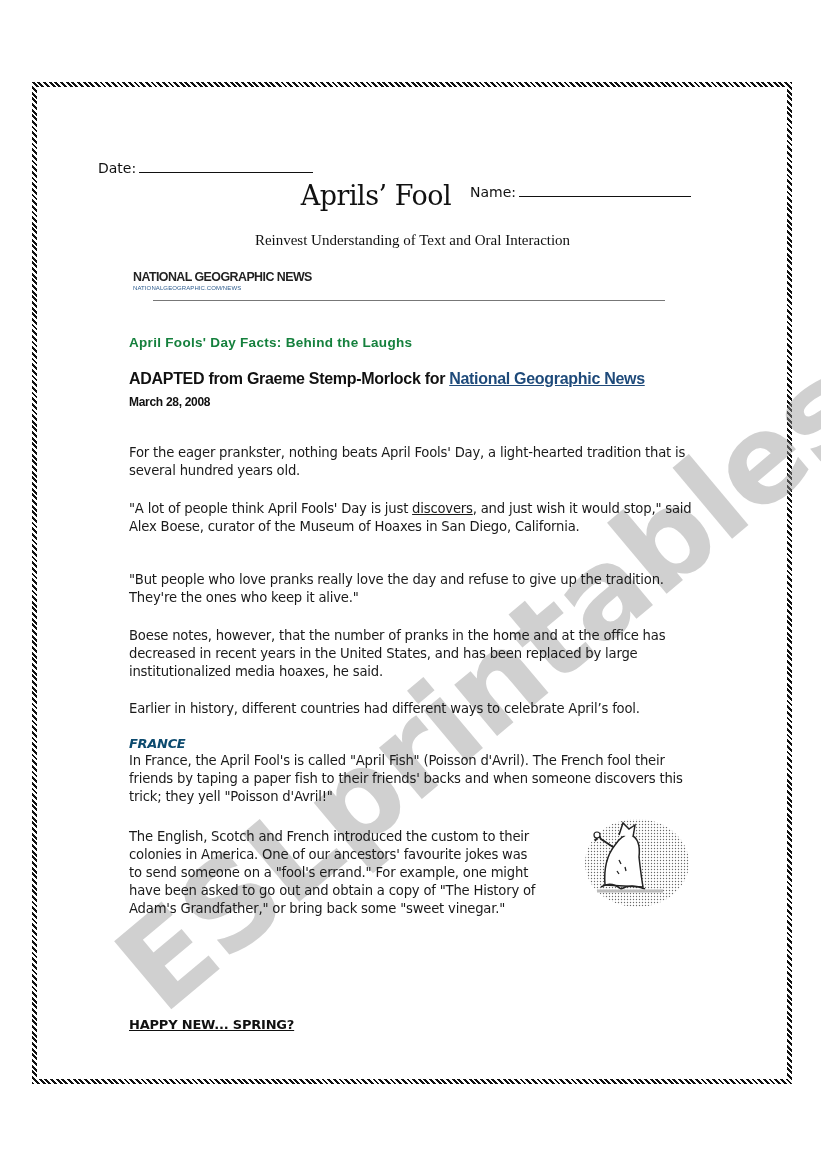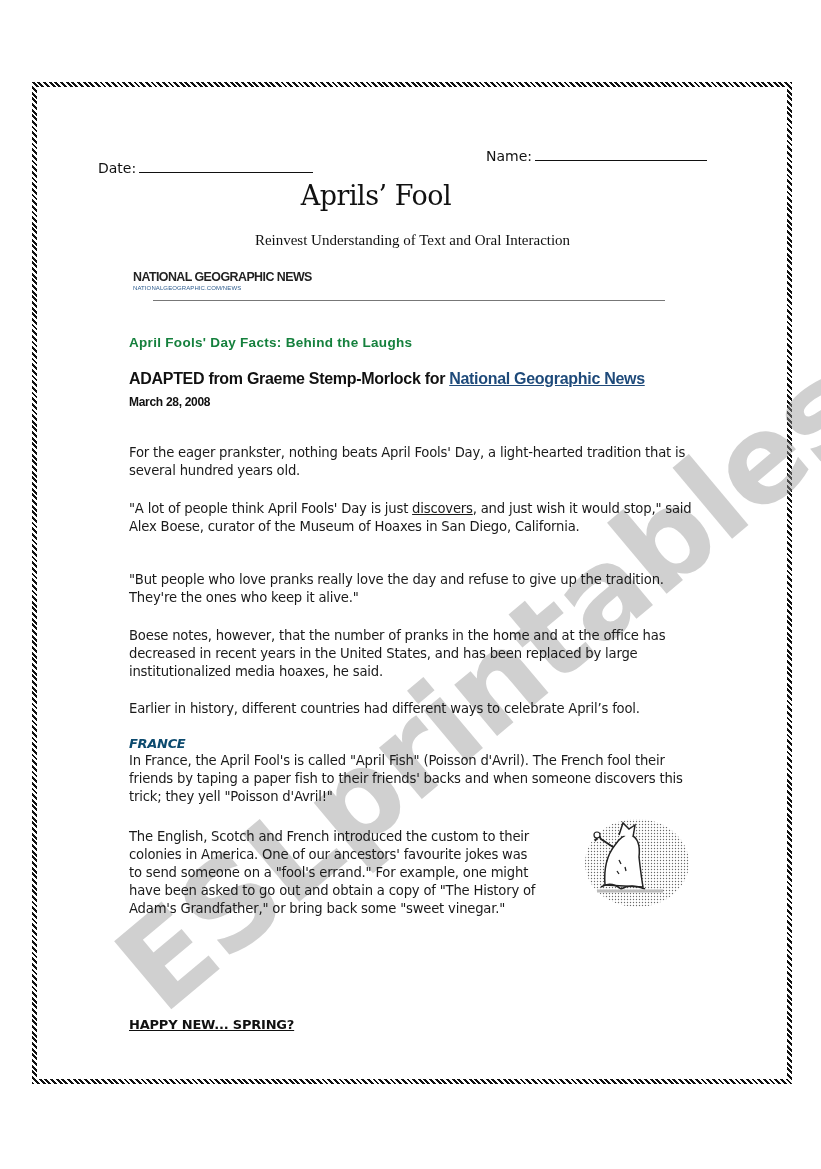--- a/index.html
+++ b/index.html
@@ -38,21 +38,21 @@
 </head>
 <body>
 
 <div class="frame"></div>
 
 <div class="abs watermark">ESLprintables.com</div>
 
 <div class="abs dn-row" style="left:98px;margin-top:12px;">
   <span>Date:</span><span class="line" style="width:174px;"></span>
 </div>
-<div class="abs dn-row" style="left:486px;">
+<div class="abs dn-row" style="left:470px;margin-top:36px;">
   <span>Name:</span><span class="line" style="width:172px;"></span>
 </div>
 
 <div class="abs title">Aprils’ Fool</div>
 <div class="abs subtitle">Reinvest Understanding of Text and Oral Interaction</div>
 
 <div class="abs ngn">
   <div class="brand">NATIONAL GEOGRAPHIC NEWS</div>
   <div class="url">NATIONALGEOGRAPHIC.COM/NEWS</div>
 </div>

